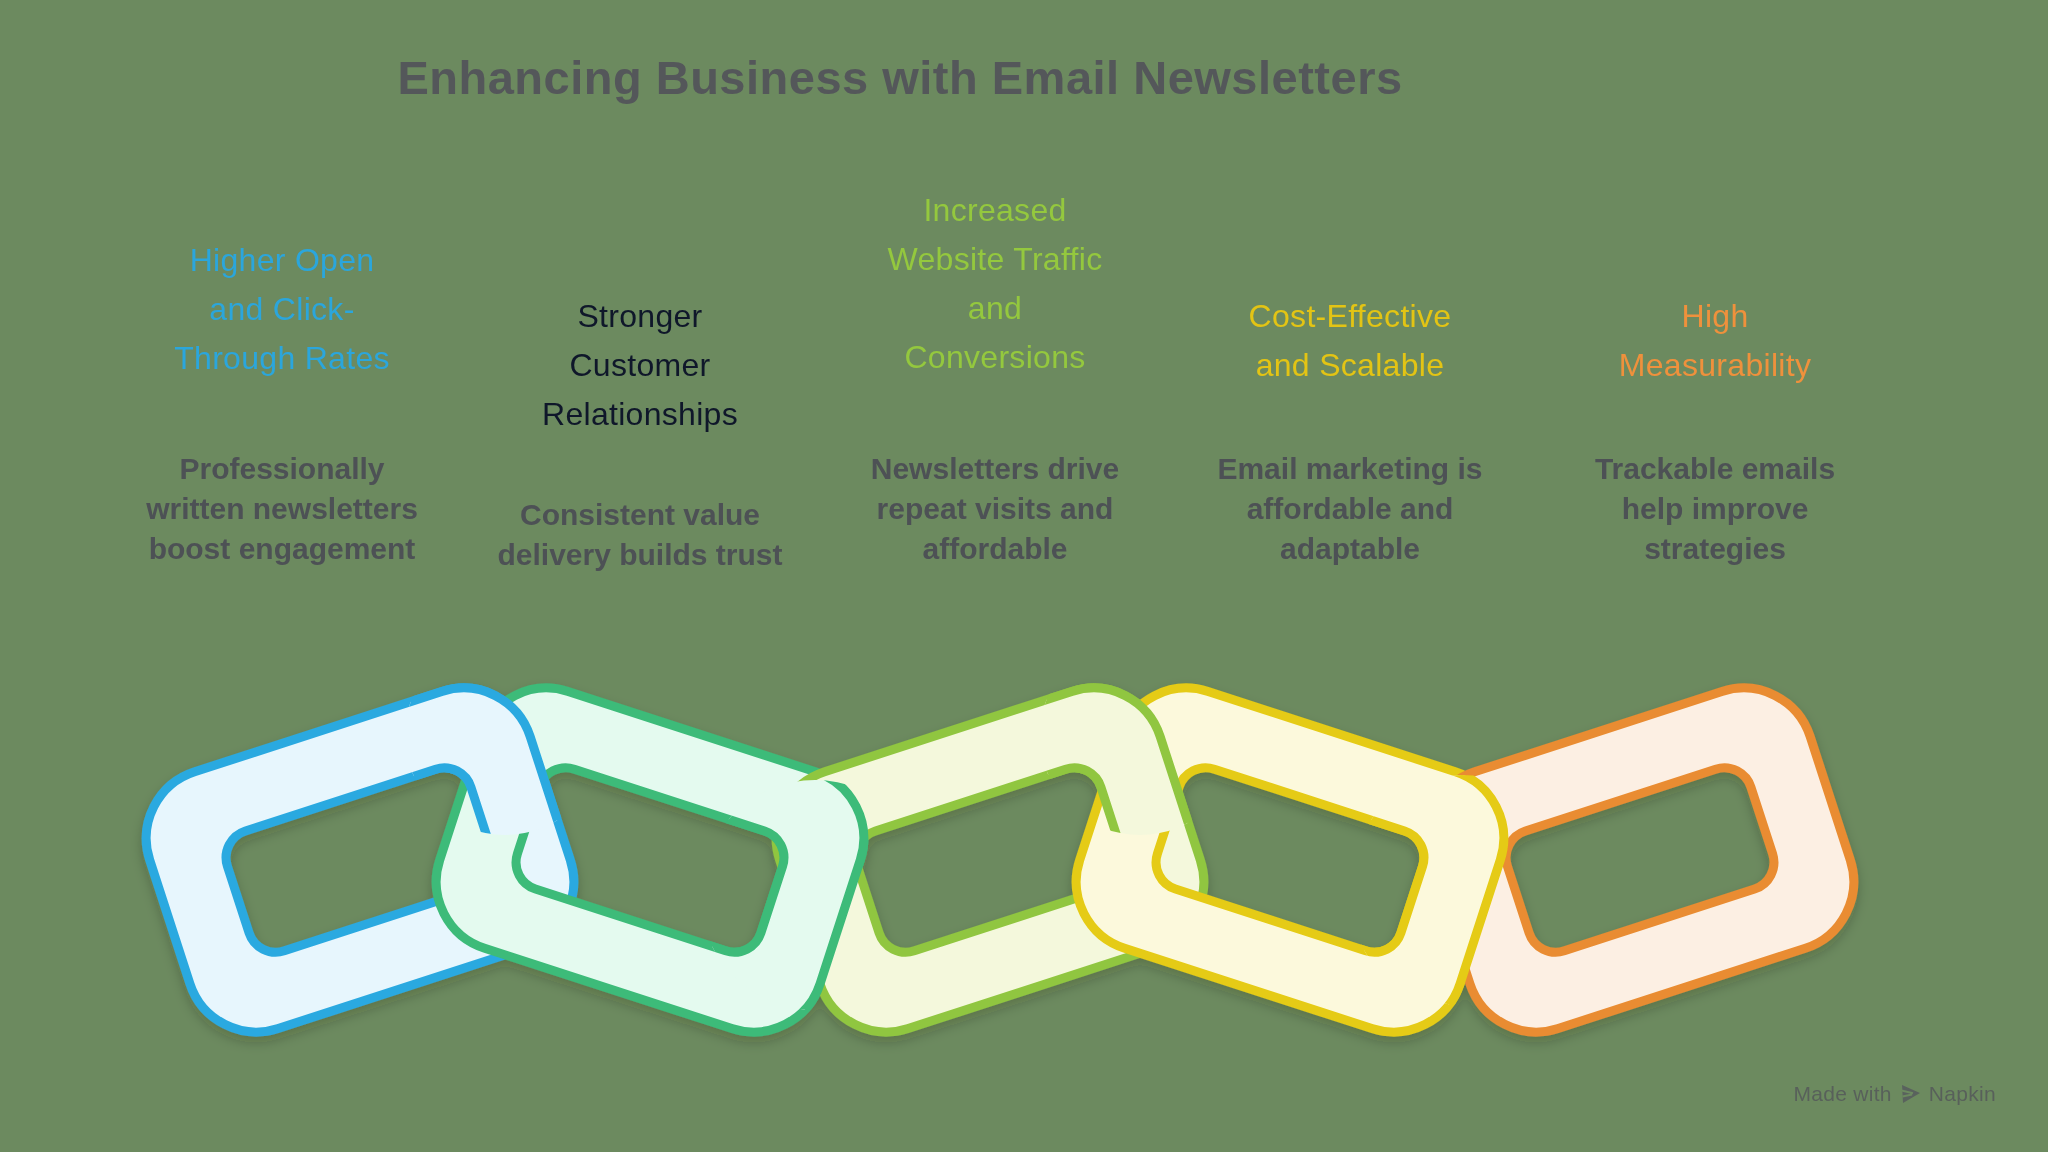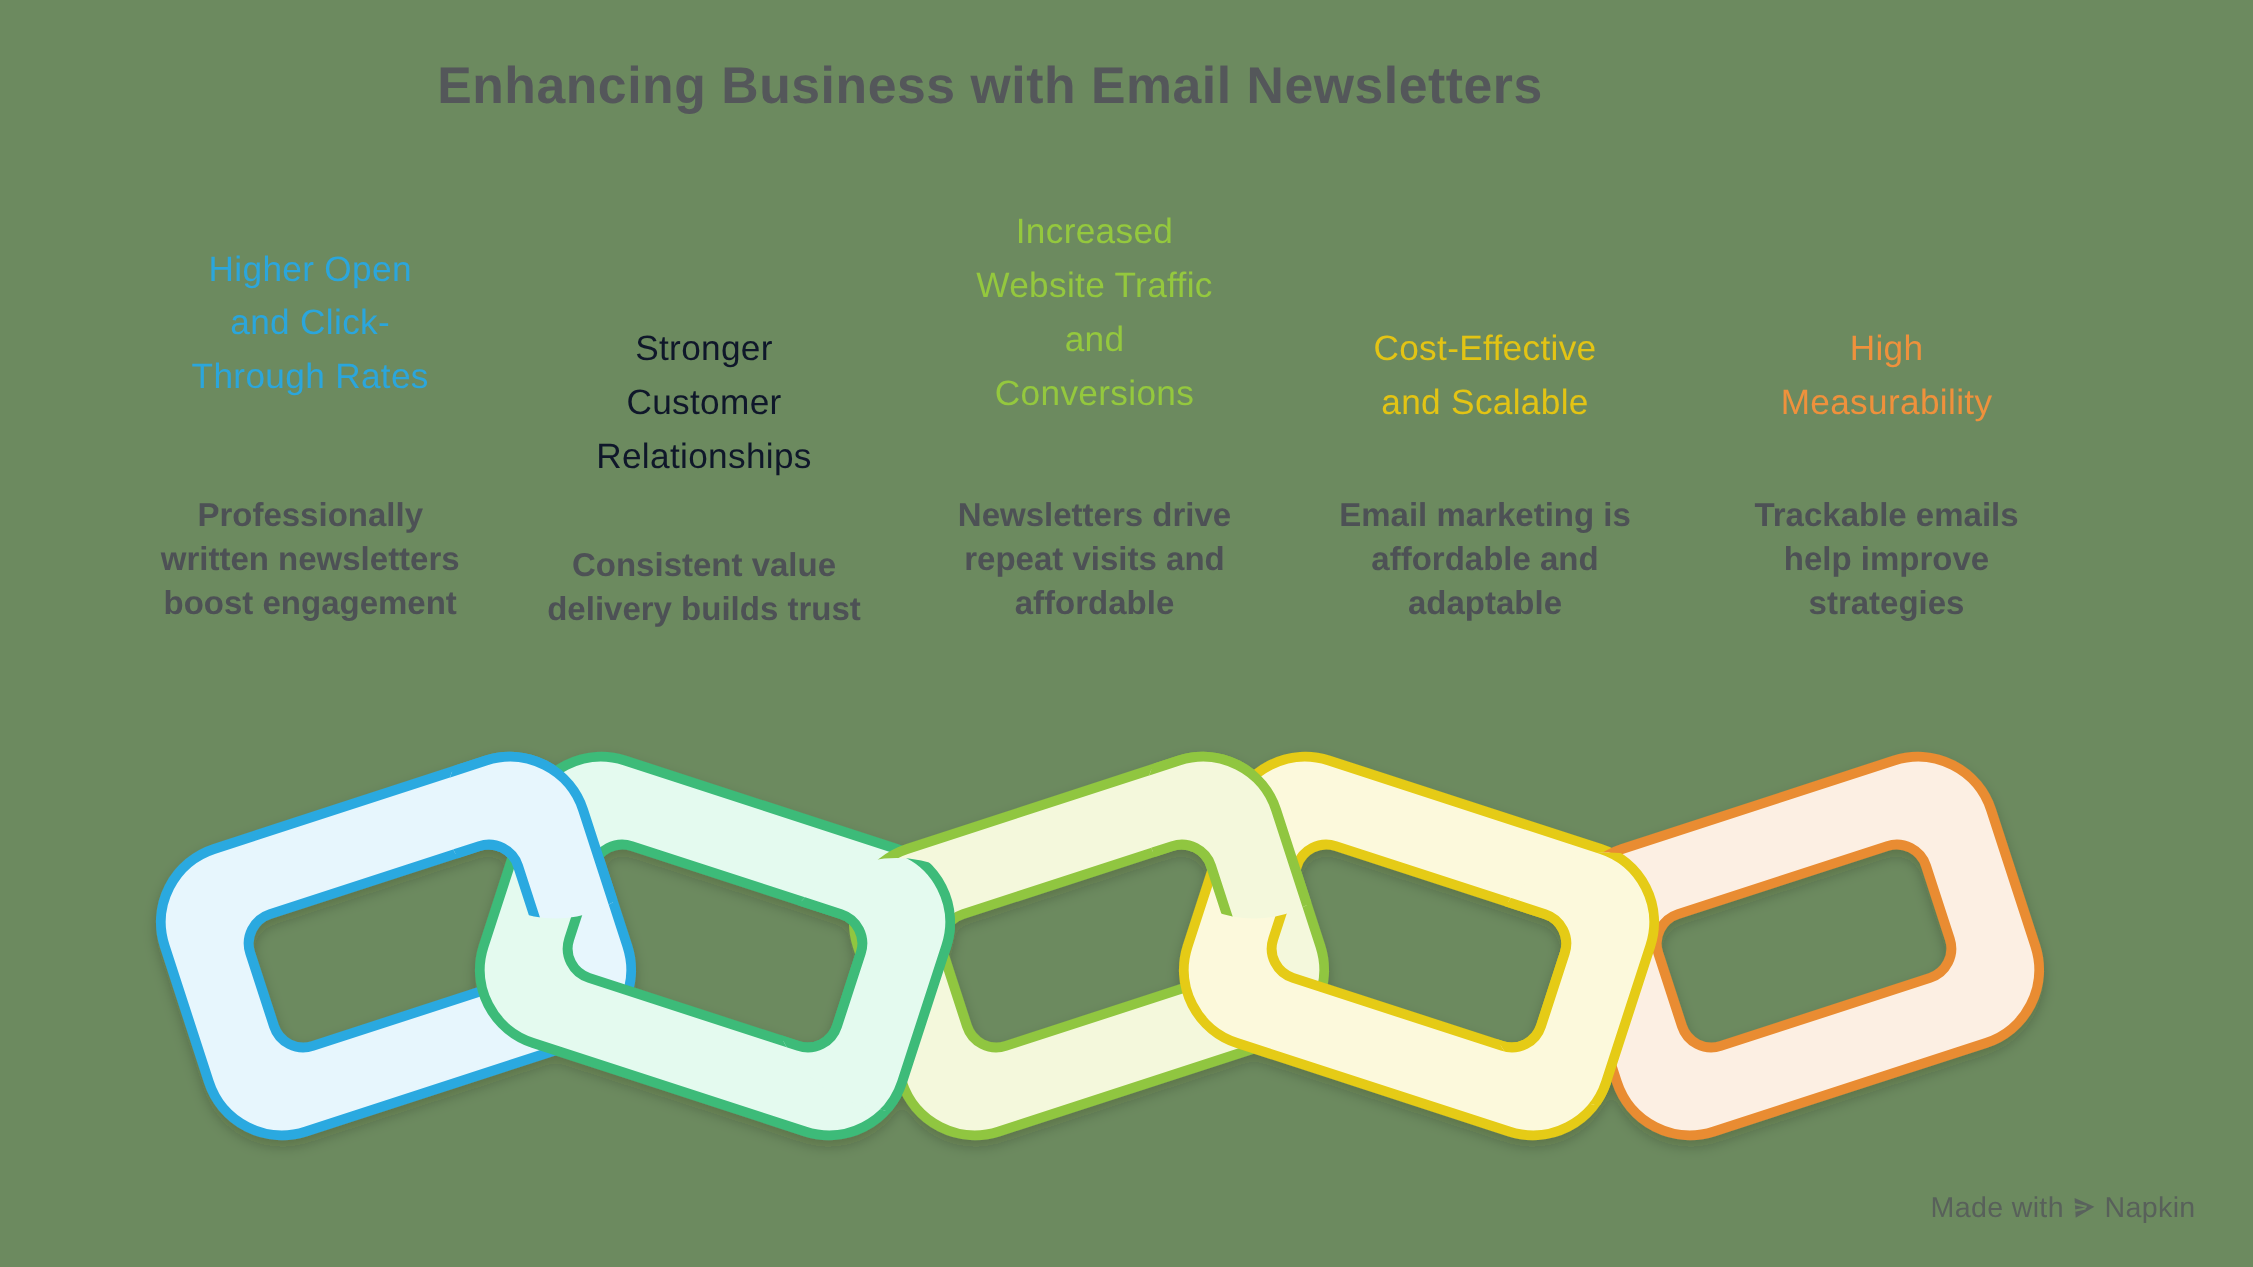--- a/index.html
+++ b/index.html
@@ -14,27 +14,27 @@
   .benefit-heading{
     position:absolute;width:380px;text-align:center;
     font-size:32px;line-height:49px;font-weight:400;letter-spacing:.3px;
   }
   .benefit-desc{
     position:absolute;width:380px;text-align:center;
     font-size:30px;line-height:40px;font-weight:700;color:#4D5155;margin-top:27px;
   }
   
   .c1{left:92px}.c2{left:450px}.c3{left:805px}.c4{left:1160px}.c5{left:1525px}
-  .h1{top:220px}.h2{top:292px}.h3{top:186px}.h4{top:292px}.h5{top:292px}
+  .h1{top:236px}.h2{top:292px}.h3{top:186px}.h4{top:292px}.h5{top:292px}
   .d1{top:422px}.d2{top:468px}.d3{top:422px}.d4{top:422px}.d5{top:422px}
   .chain-svg{position:absolute;left:0;top:0}
   .watermark{
     position:absolute;top:1082px;right:52px;
     display:flex;align-items:center;gap:7px;
-    font-size:26px;color:#54585A;opacity:.82;letter-spacing:.3px;
+    font-size:21px;color:#54585A;opacity:.82;letter-spacing:.3px;
   }
   .watermark svg{display:block}
 </style>
 </head>
 <body style="background-color: rgb(108, 138, 95);">
 
 <div class="page-title" style="color: rgb(84, 87, 90);">Enhancing Business with Email Newsletters</div>
 
 <div class="benefit-heading c1 h1" style="color: rgb(43, 166, 220);">
   <div>Higher Open</div>

